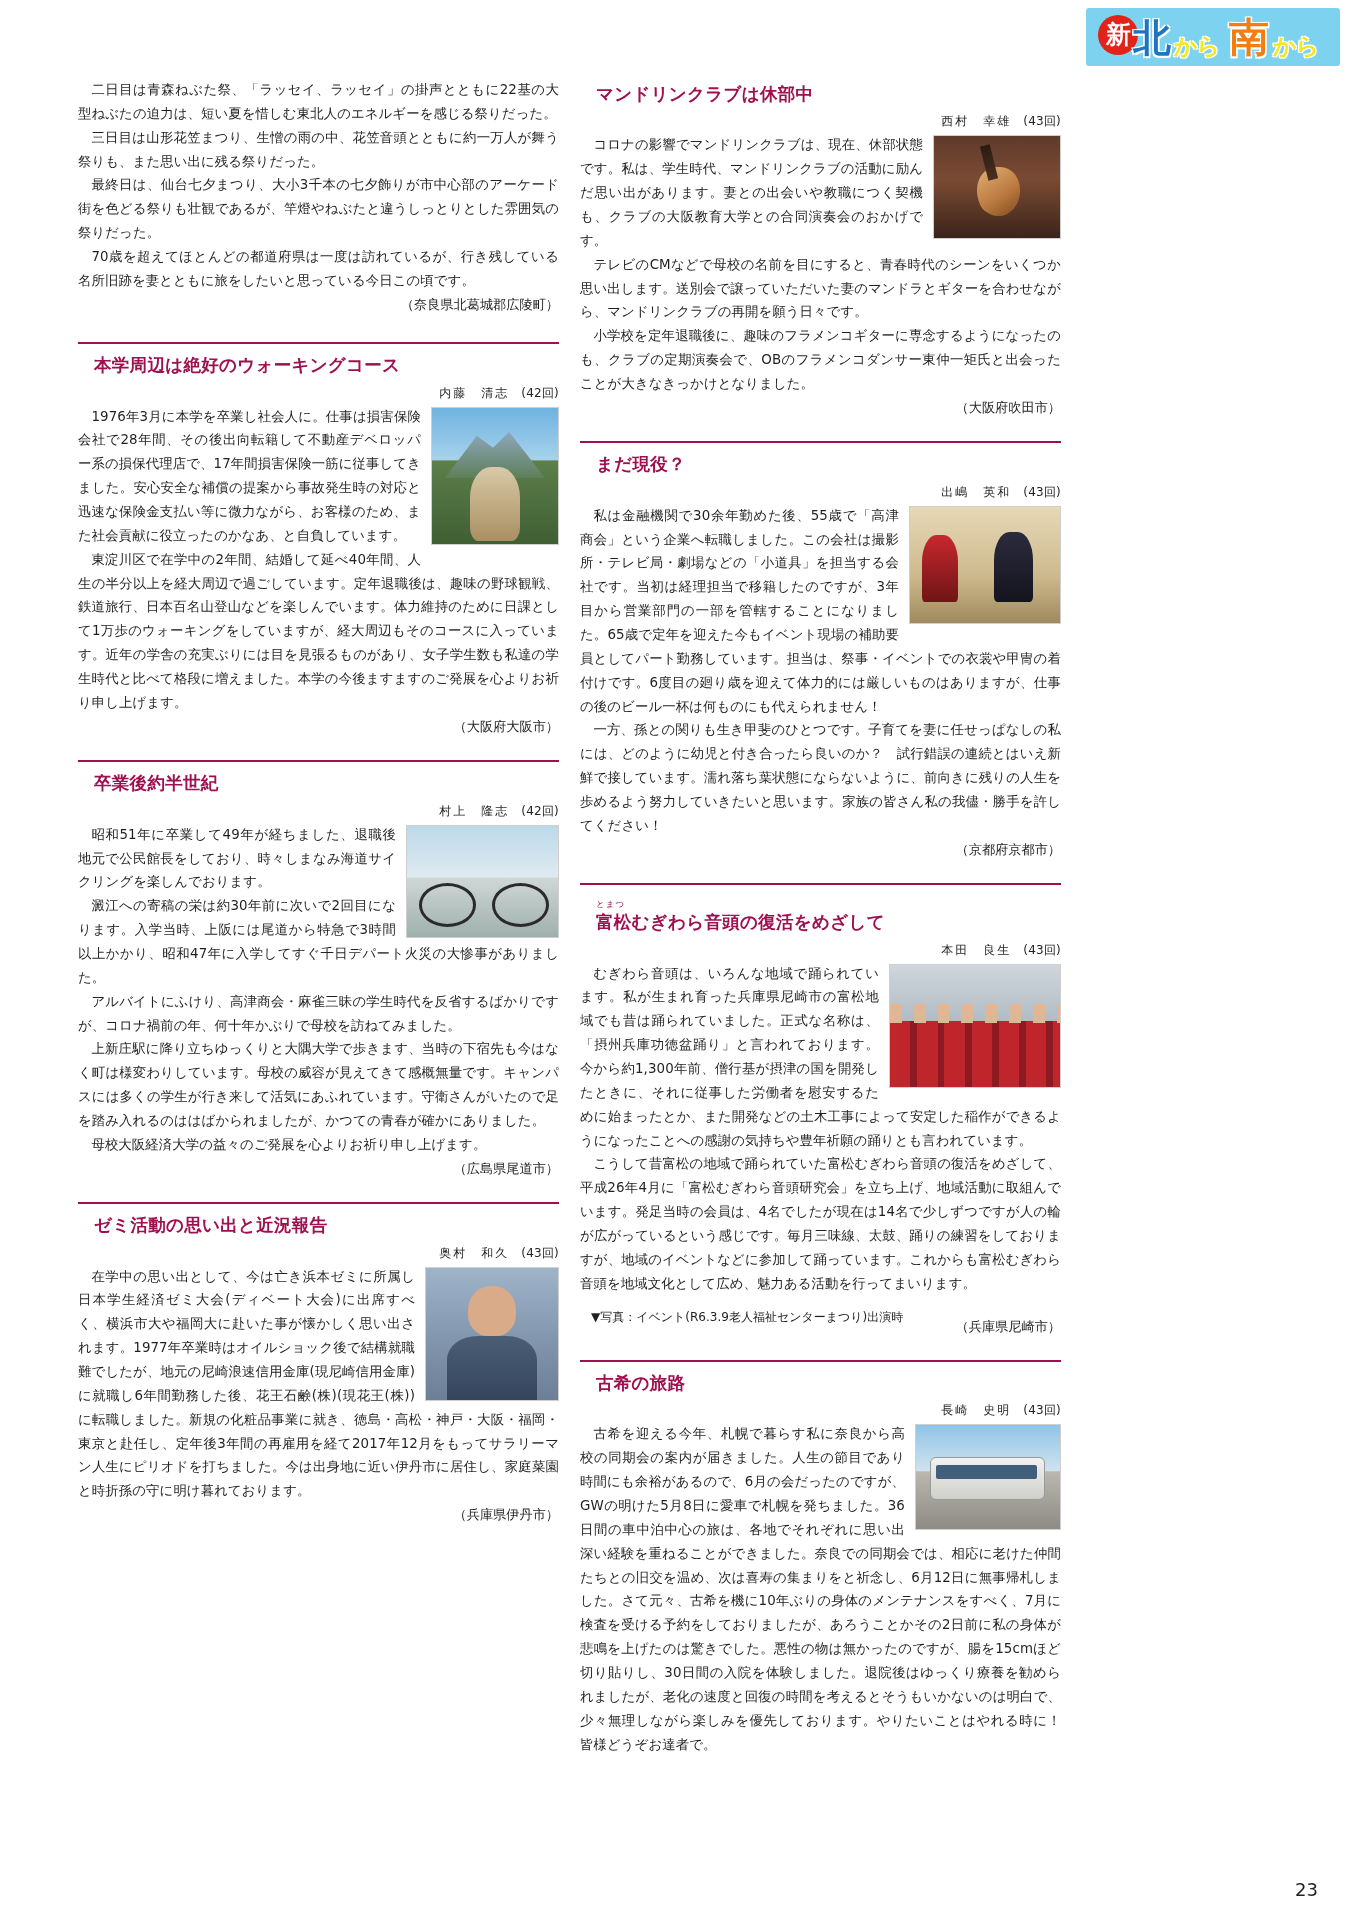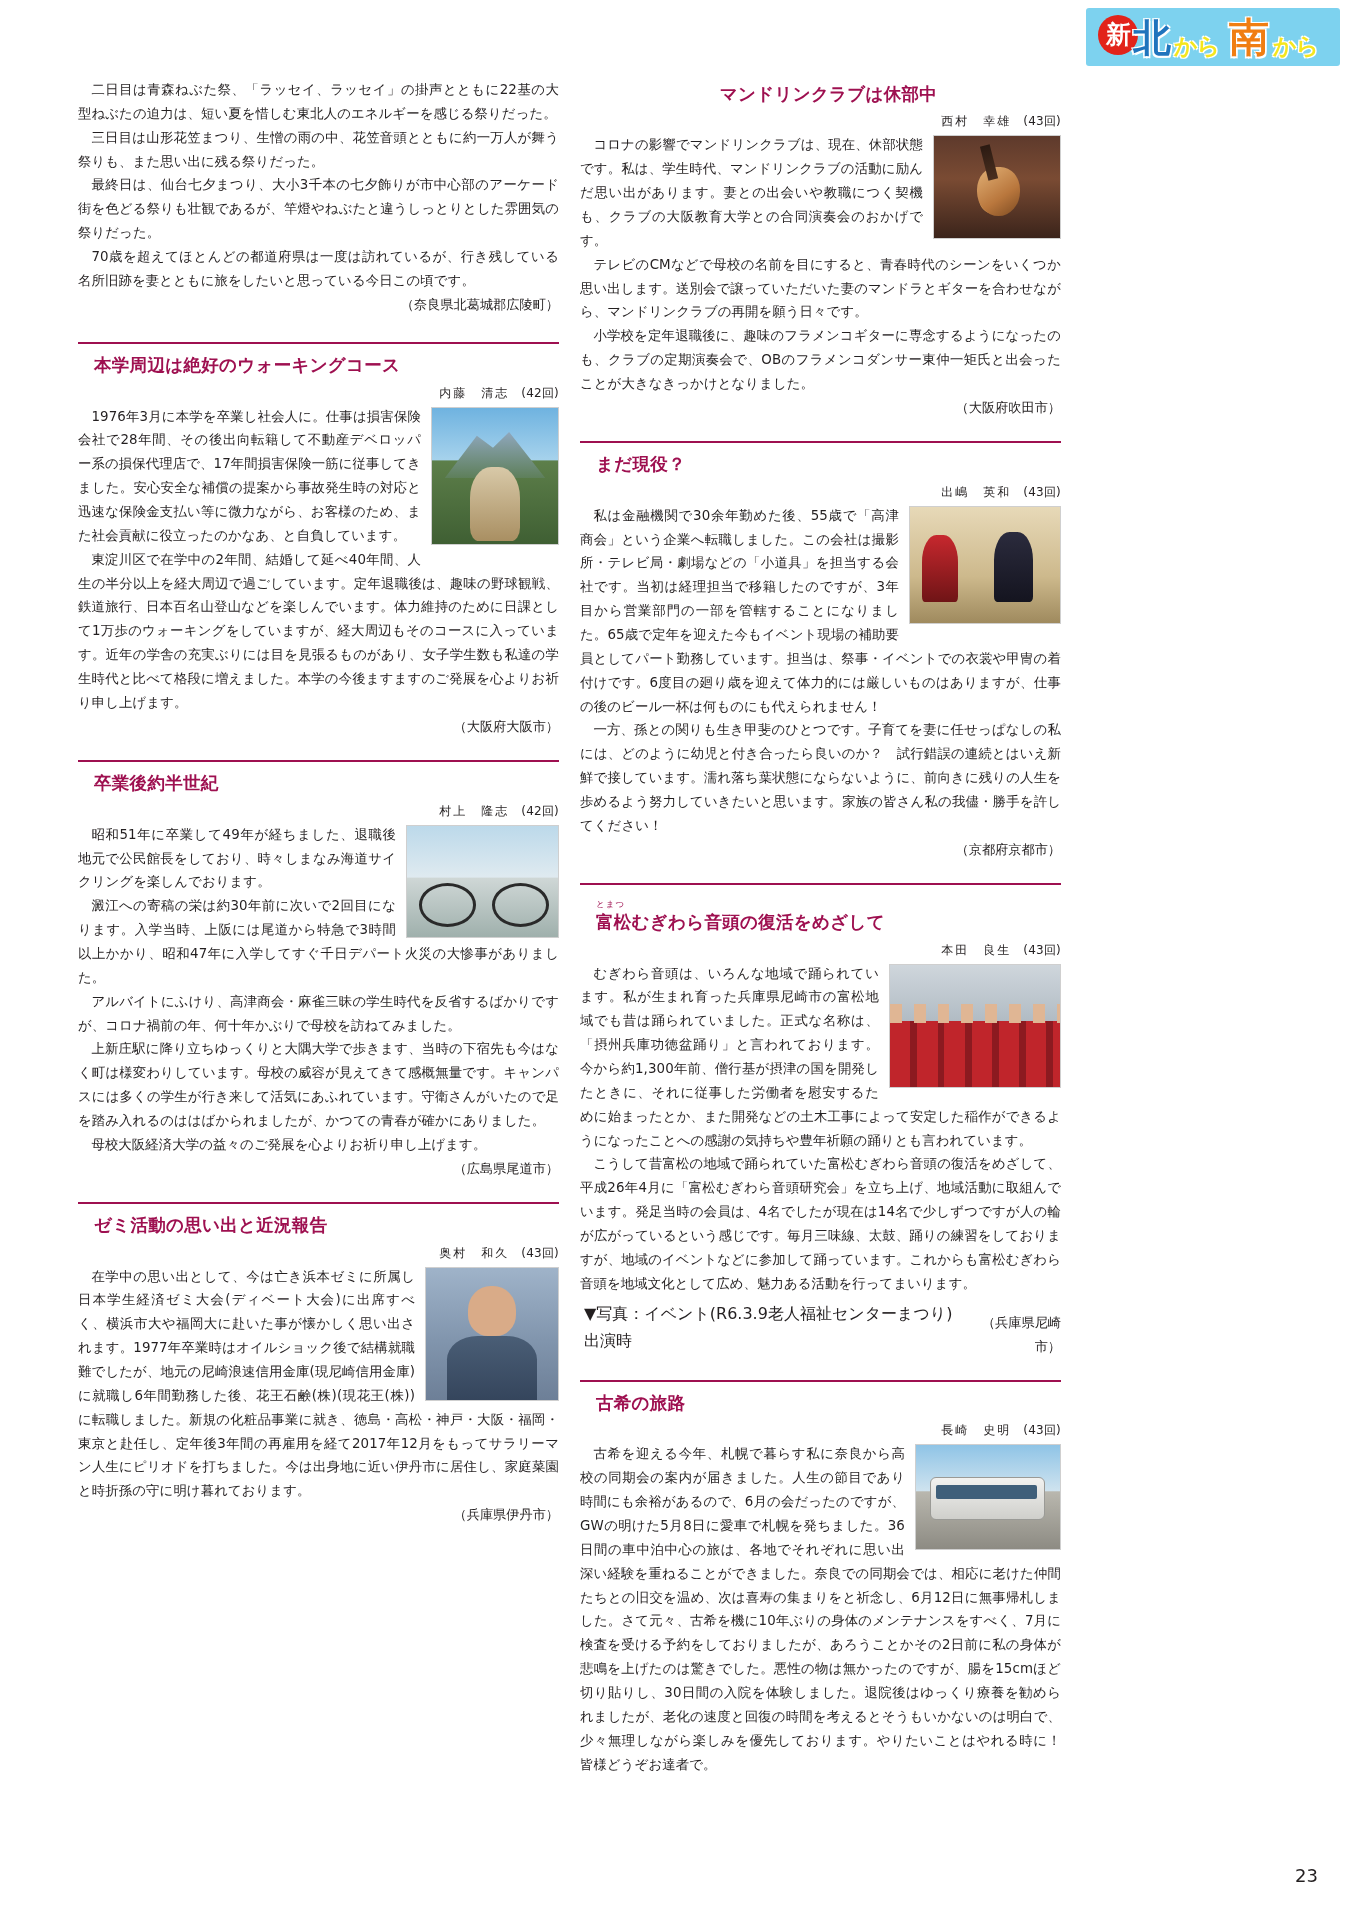--- a/index.html
+++ b/index.html
@@ -145,22 +145,22 @@
     letter-spacing: 0.1px;
     text-indent: 1em;
   }
   p.credit {
     margin: 0;
     font-size: 13.2px;
     line-height: 1.78;
     text-align: right;
   }
   p.caption {
-    margin: 4px;
-    font-size: 16px;
+    margin: 11px;
+    font-size: 12px;
     line-height: 1.7;
   }
 
   
   .photo {
     float: right;
     margin: 2px 0 4px 10px;
     border: 1px solid #cfcfcf;
     position: relative;
     overflow: hidden;
@@ -256,21 +256,21 @@
     background: linear-gradient(180deg,#f2f2f0,#cfcfcb); border-radius: 6px;
     border: 1px solid #9a9a96;
   }
   .ph-bus::after {
     content:""; position:absolute; left:14%; top:38%; width:70%; height:14%;
     background: #3f5f7a; border-radius: 2px;
   }
 
   .pg-num {
     position: absolute;
-    right: 40px; bottom: 34px;
+    right: 40px; bottom: 20px;
     font-size: 18px; color: #231f20; font-weight: normal;
   }
 </style>
 </head>
 <body>
 
 <div class="page">
 
   <div class="banner">
     <div class="banner-inner">
@@ -326,21 +326,21 @@
     </div>
     <div class="body-block clearfix">
       <div class="photo ph-portrait" style="width:134px;height:134px;"></div>
       <p class="para">在学中の思い出として、今は亡き浜本ゼミに所属し日本学生経済ゼミ大会(ディベート大会)に出席すべく、横浜市大や福岡大に赴いた事が懐かしく思い出されます。1977年卒業時はオイルショック後で結構就職難でしたが、地元の尼崎浪速信用金庫(現尼崎信用金庫)に就職し6年間勤務した後、花王石鹸(株)(現花王(株))に転職しました。新規の化粧品事業に就き、徳島・高松・神戸・大阪・福岡・東京と赴任し、定年後3年間の再雇用を経て2017年12月をもってサラリーマン人生にピリオドを打ちました。今は出身地に近い伊丹市に居住し、家庭菜園と時折孫の守に明け暮れております。</p>
       <p class="credit">（兵庫県伊丹市）</p>
     </div>
   </div>
 
   <div class="col col-right">
 
-    <h2 class="sec-title" style="margin-top:4px;text-align:center;">マンドリンクラブは休部中</h2>
+    <h2 class="sec-title" style="margin-top:4px;">マンドリンクラブは休部中</h2>
     <div class="byline">
       <span class="bn-name">西村　幸雄</span><span class="bn-class">(43回)</span>
     </div>
     <div class="body-block clearfix">
       <div class="photo ph-guitar" style="width:128px;height:104px;"></div>
       <p class="para">コロナの影響でマンドリンクラブは、現在、休部状態です。私は、学生時代、マンドリンクラブの活動に励んだ思い出があります。妻との出会いや教職につく契機も、クラブの大阪教育大学との合同演奏会のおかげです。</p>
       <p class="para">テレビのCMなどで母校の名前を目にすると、青春時代のシーンをいくつか思い出します。送別会で譲っていただいた妻のマンドラとギターを合わせながら、マンドリンクラブの再開を願う日々です。</p>
       <p class="para">小学校を定年退職後に、趣味のフラメンコギターに専念するようになったのも、クラブの定期演奏会で、OBのフラメンコダンサー東仲一矩氏と出会ったことが大きなきっかけとなりました。</p>
       <p class="credit">（大阪府吹田市）</p>
     </div>

